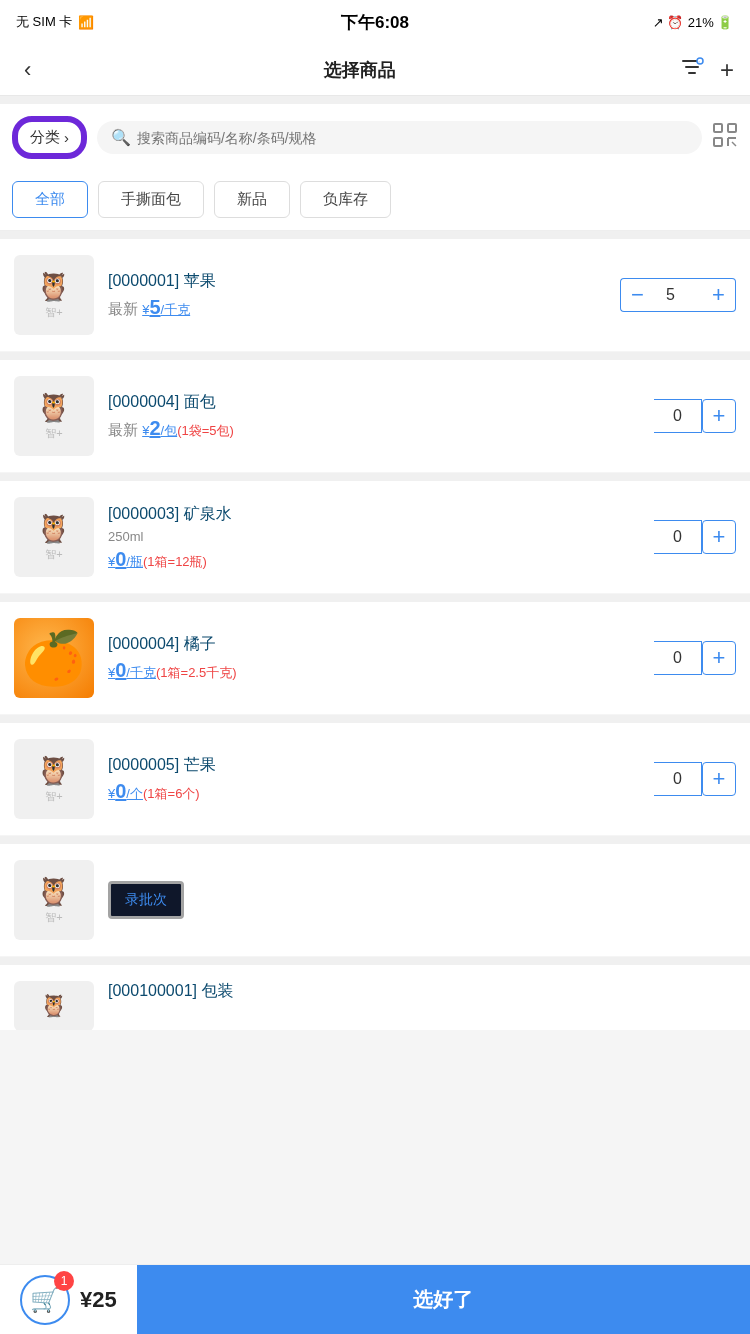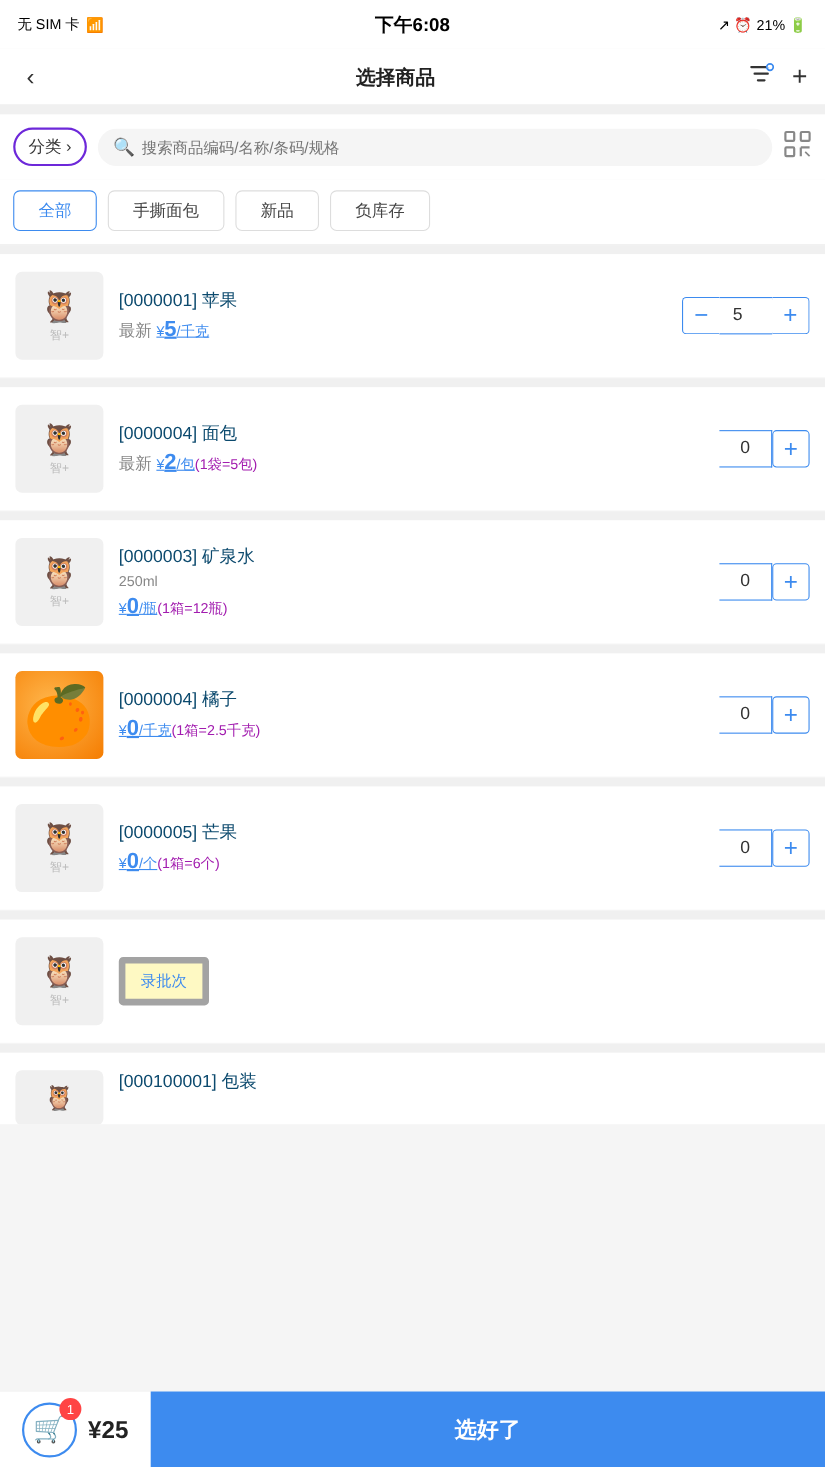--- a/index.html
+++ b/index.html
@@ -92,21 +92,21 @@
       background: #fff;
       padding: 12px 12px;
       display: flex;
       align-items: center;
       gap: 10px;
     }
     .category-btn {
       display: flex;
       align-items: center;
       gap: 4px;
-      border: 2px solid #6d28d9;
+      border: 6px solid #6d28d9;
       border-radius: 20px;
       padding: 6px 12px;
       font-size: 15px;
       color: #333;
       background: #fff;
       cursor: pointer;
       white-space: nowrap;
     }
     .search-input-wrap {
       flex: 1;
@@ -223,21 +223,21 @@
       color: #3d8bef;
       text-decoration: underline;
     }
     .price-unit {
       font-size: 13px;
       color: #3d8bef;
       text-decoration: underline;
     }
     .price-suffix {
       font-size: 13px;
-      color: #a21caf;
+      color: #ef4444;
     }
     .qty-control {
       display: flex;
       align-items: center;
       gap: 0;
       flex-shrink: 0;
     }
     .qty-btn {
       width: 34px;
       height: 34px;
@@ -291,23 +291,23 @@
       text-align: center;
       font-size: 16px;
       color: #333;
       display: flex;
       align-items: center;
       justify-content: center;
     }
 
     
     .batch-btn {
-      border: 6px solid #a3a3a3;
+      border: 3px solid #a3a3a3;
       color: #3d8bef;
-      background: #fef9c3;
+      background: #0f172a;
       border-radius: 4px;
       padding: 7px 14px;
       font-size: 14px;
       cursor: pointer;
       white-space: nowrap;
       text-align: center;
     }
 
     
     .bottom-bar {

